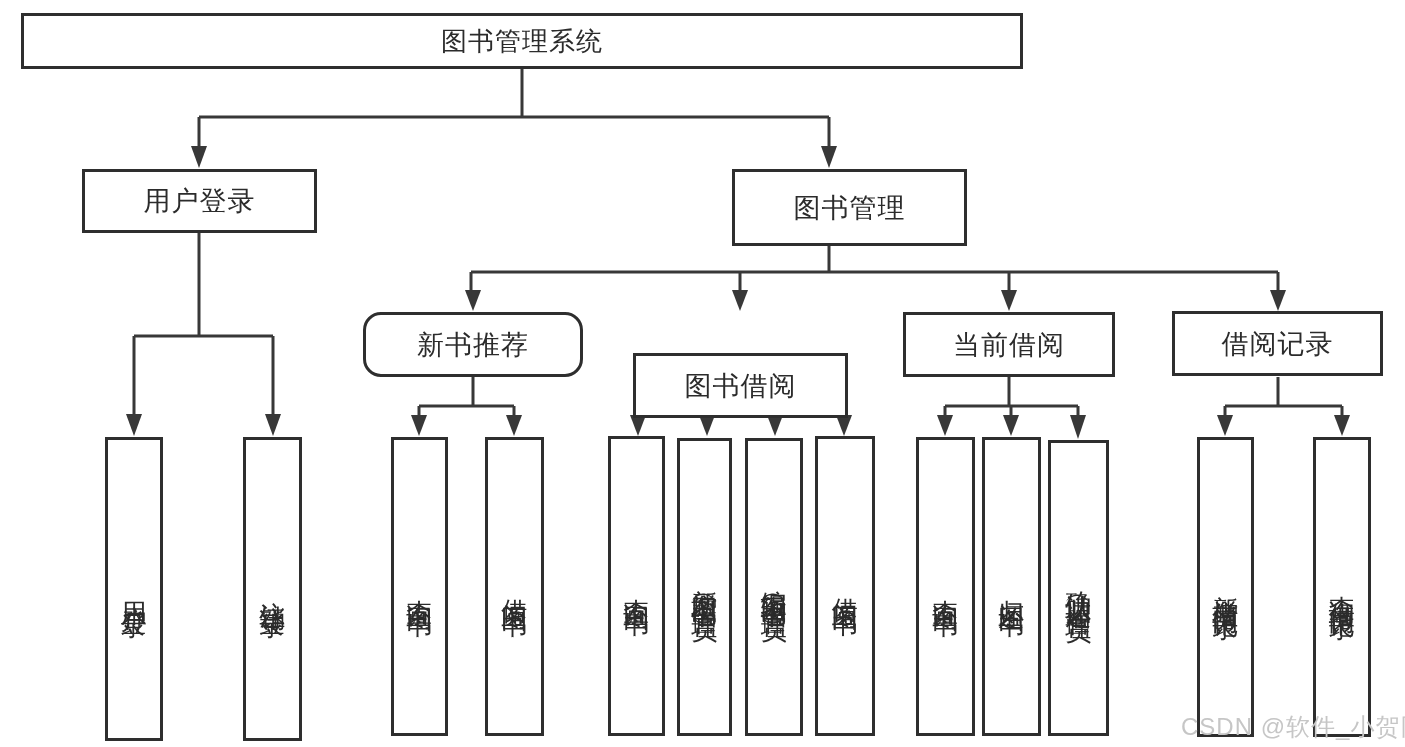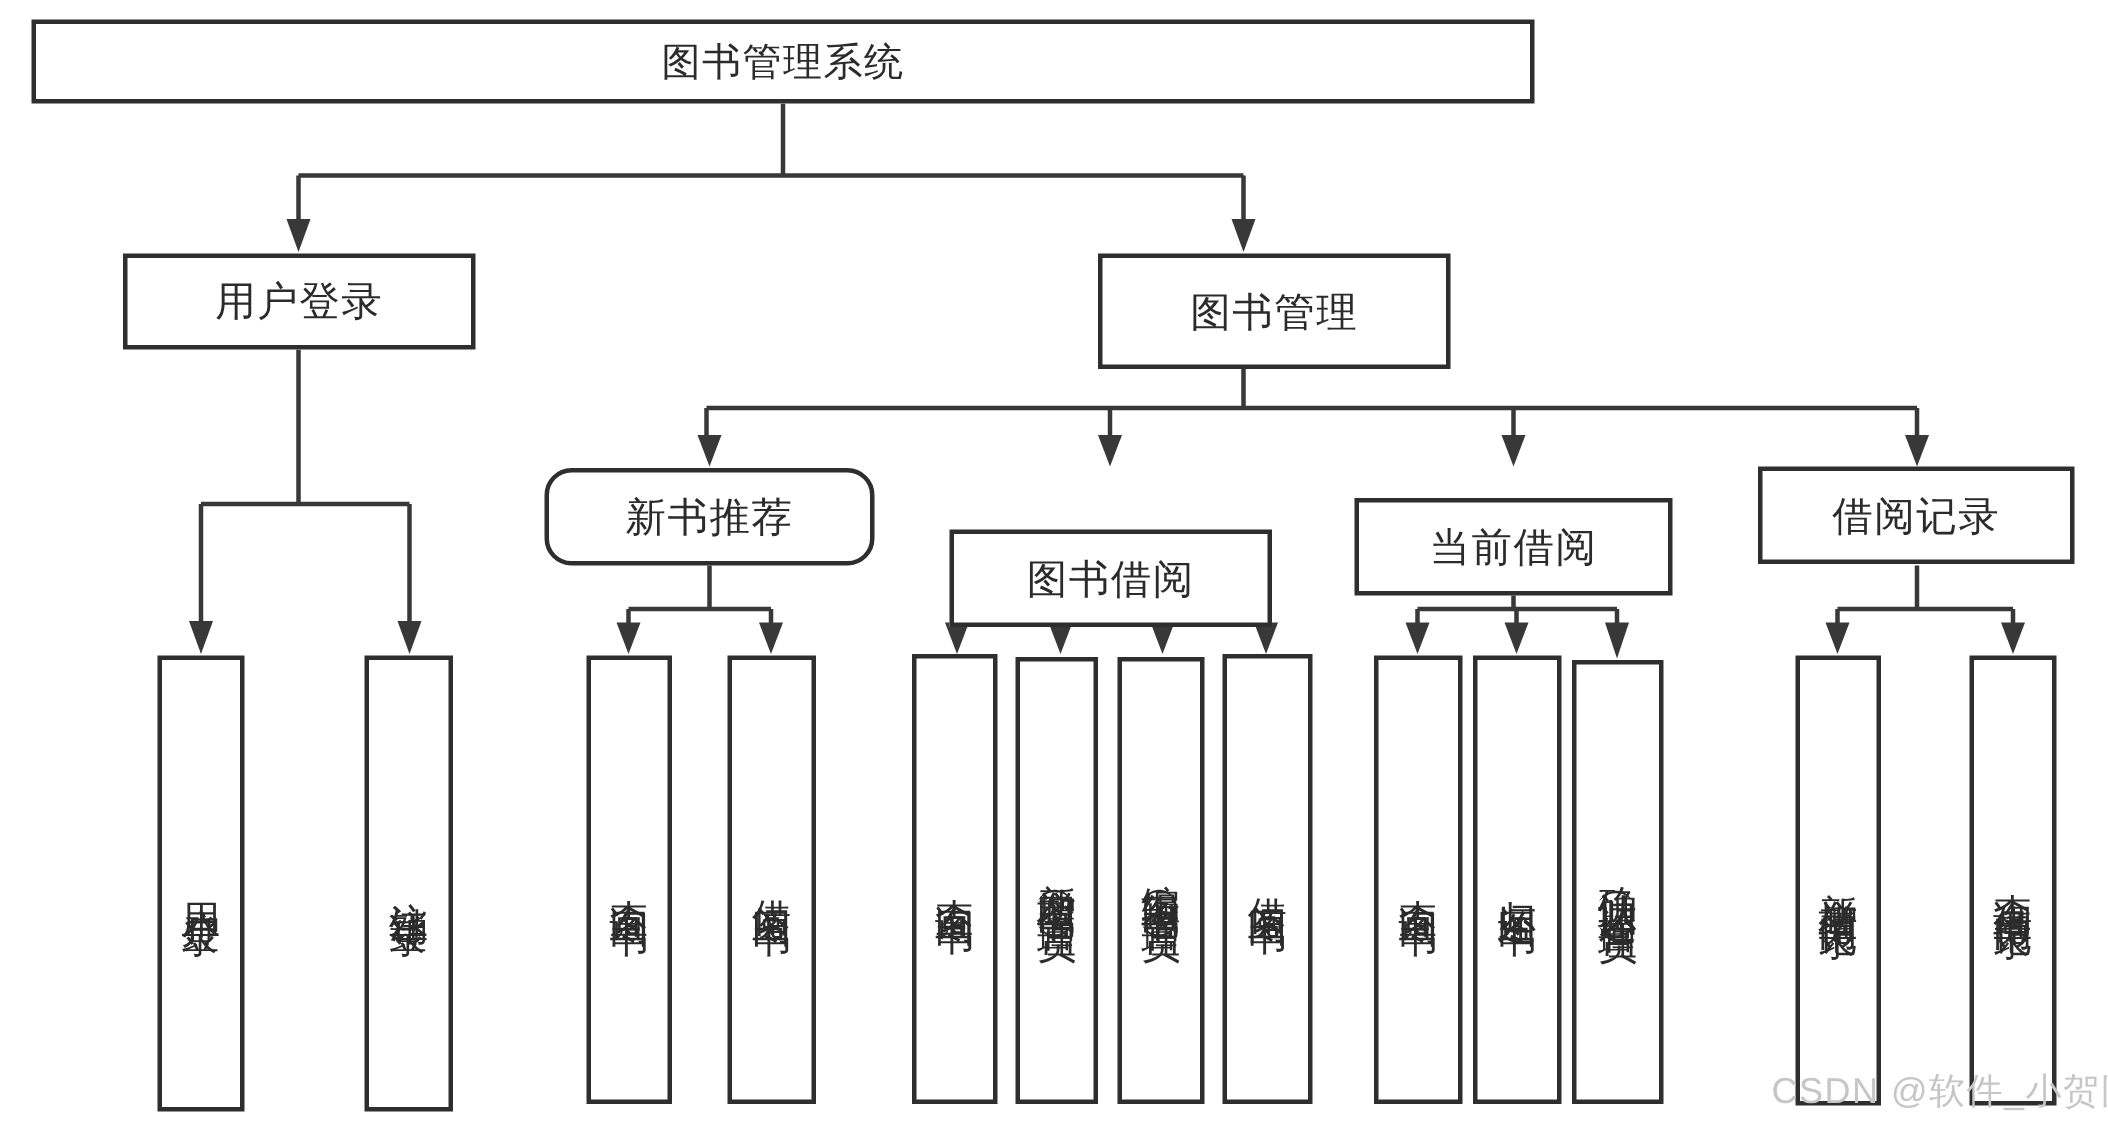--- a/index.html
+++ b/index.html
@@ -80,21 +80,21 @@
   <div class="node" style="left:712px;top:169px;width:235px;height:77px;margin-left:20px;">
     <span>图书管理</span>
   </div>
 
   <div class="node" style="left:363px;top:312px;width:220px;height:65px;border-radius:18px;">
     <span>新书推荐</span>
   </div>
   <div class="node" style="left:633px;top:312px;width:215px;height:65px;margin-top:41px;">
     <span>图书借阅</span>
   </div>
-  <div class="node" style="left:903px;top:312px;width:212px;height:65px;margin-top:20px;">
+  <div class="node" style="left:903px;top:312px;width:212px;height:65px;">
     <span>当前借阅</span>
   </div>
   <div class="node" style="left:1172px;top:311px;width:211px;height:65px;">
     <span>借阅记录</span>
   </div>
 
   <div class="leaf" style="left:105px;top:437px;width:58px;height:304px;">
     <span>用户登录</span>
   </div>
   <div class="leaf" style="left:243px;top:437px;width:59px;height:304px;">

